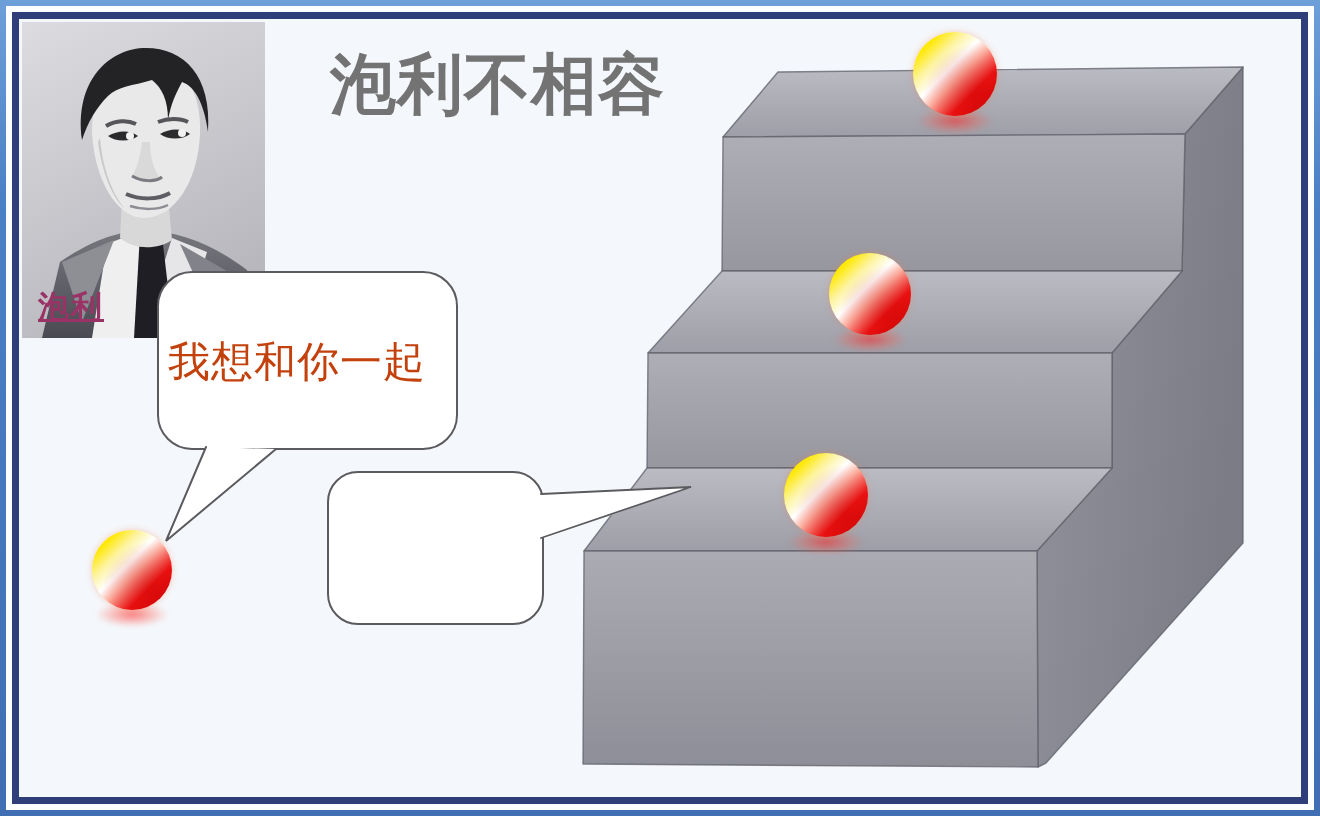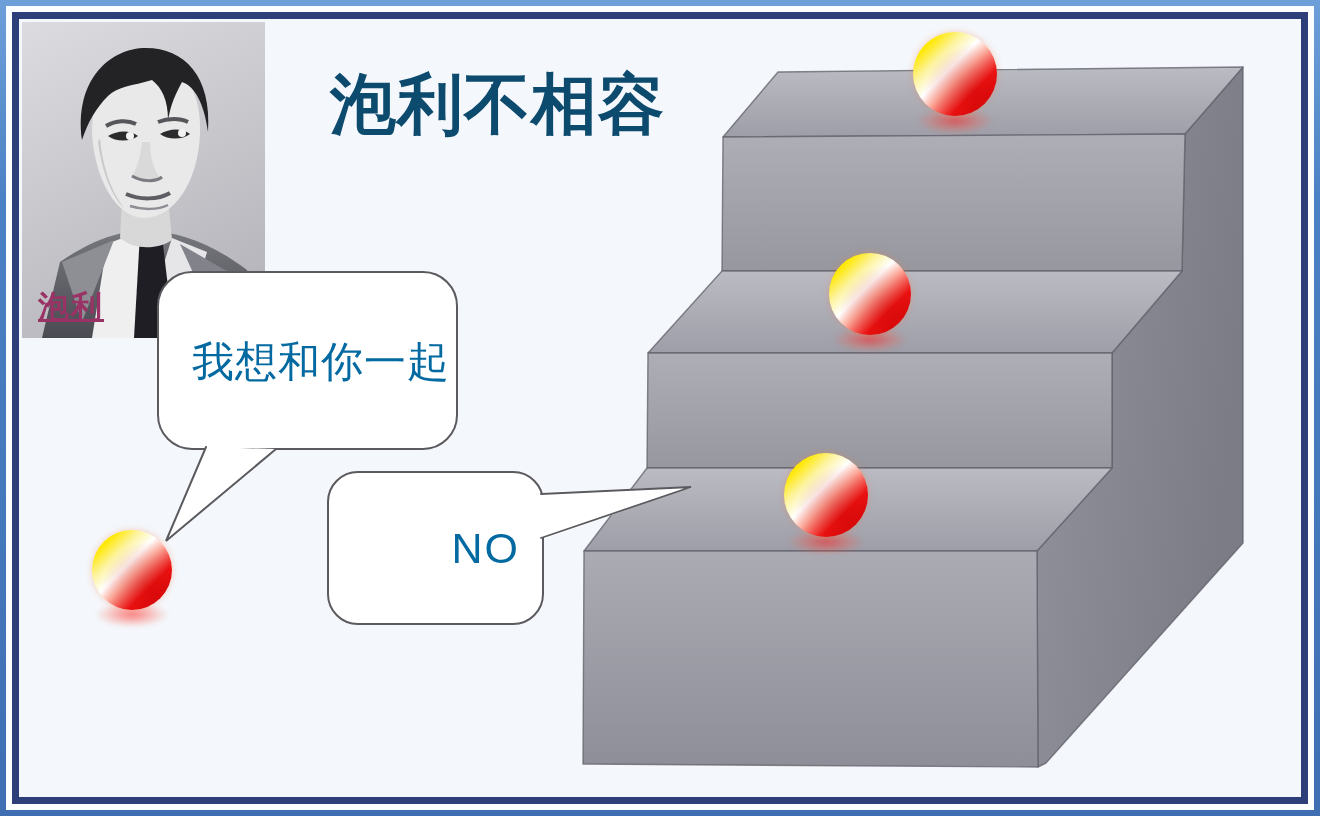--- a/index.html
+++ b/index.html
@@ -4,28 +4,28 @@
 <style>
   html,body{margin:0;padding:0;background:#dfe7f2;}
   #stage{position:relative;width:1320px;height:816px;overflow:hidden;
          font-family:"Liberation Sans","DejaVu Sans",sans-serif;}
   
   .frame-outer{position:absolute;inset:0;background:linear-gradient(180deg,#6d9fd9 0%,#4a80c4 25%,#3f6fb2 100%);}
   .frame-gap{position:absolute;inset:6px;background:#fbfdff;}
   .frame-inner{position:absolute;inset:12px;background:#f4f7fb;border:7px solid #2d3e78;box-sizing:border-box;}
   
   .main-title{position:absolute;left:330px;top:48px;width:360px;font-size:66px;line-height:1.1;
-              font-weight:700;color:#0c4a6e;letter-spacing:1px;white-space:nowrap;margin-top:20px;}
+              font-weight:700;color:#737373;letter-spacing:1px;white-space:nowrap;}
   
   .portrait{position:absolute;left:22px;top:22px;width:243px;height:316px;}
   .portrait-label{position:absolute;left:38px;top:286px;font-size:31px;font-weight:700;color:#993366;letter-spacing:2px;text-decoration:underline;}
   
   .overlay{position:absolute;left:0;top:0;width:1320px;height:816px;}
   
-  .bubble-text{position:absolute;color:#0369a1;text-align:right;}
+  .bubble-text{position:absolute;color:#c2410c;text-align:left;}
   .bubble-text.wish{left:168px;top:334px;width:282px;font-size:42px;letter-spacing:1px;}
   .bubble-text.no{left:352px;top:524px;width:168px;font-size:43px;letter-spacing:2px;}
   
   .ball{position:absolute;border-radius:50%;
     background:
       radial-gradient(circle at 72% 74%, rgba(190,0,0,0.38), rgba(190,0,0,0) 58%),
       linear-gradient(135deg,#ffe800 16%,#fdf39a 30%,#ffffff 44%,#ffb8a8 54%,#f21414 72%,#d20606 100%);
     box-shadow:0 0 6px rgba(255,120,60,0.35);}
   .ball-shadow{position:absolute;border-radius:50%;
     background:radial-gradient(ellipse at center, rgba(255,30,30,0.55) 0%, rgba(255,80,60,0.25) 45%, rgba(255,80,60,0) 72%);
@@ -119,21 +119,20 @@
     </g>
 
     <g>
       <path d="M541,492 L691,487 L541,540 Z" fill="#ffffff"></path>
       <rect x="328" y="472" width="215" height="152" rx="30" fill="#ffffff" stroke="#5a5a5f" stroke-width="2"></rect>
       <path d="M541,494 L691,487 L541,538" fill="#ffffff" stroke="#5a5a5f" stroke-width="1.8" stroke-linecap="round"></path>
     </g>
   </svg>
 
   <div class="bubble-text wish">我想和你一起</div>
-  <div class="bubble-text no">NO</div>
 <div class="ball-shadow" style="left: 917.2px; top: 108px; width: 75.6px; height: 26.04px;"></div>
     <div class="ball" style="left: 913px; top: 32px; width: 84px; height: 84px;"></div>
     <div class="ball-shadow" style="left: 833.1px; top: 327px; width: 73.8px; height: 25.42px;"></div>
     <div class="ball" style="left: 829px; top: 253px; width: 82px; height: 82px;"></div>
     <div class="ball-shadow" style="left: 788.2px; top: 529px; width: 75.6px; height: 26.04px;"></div>
     <div class="ball" style="left: 784px; top: 453px; width: 84px; height: 84px;"></div>
     <div class="ball-shadow" style="left: 96px; top: 602px; width: 72px; height: 24.8px;"></div>
     <div class="ball" style="left: 92px; top: 530px; width: 80px; height: 80px;"></div>
   </div>
 

